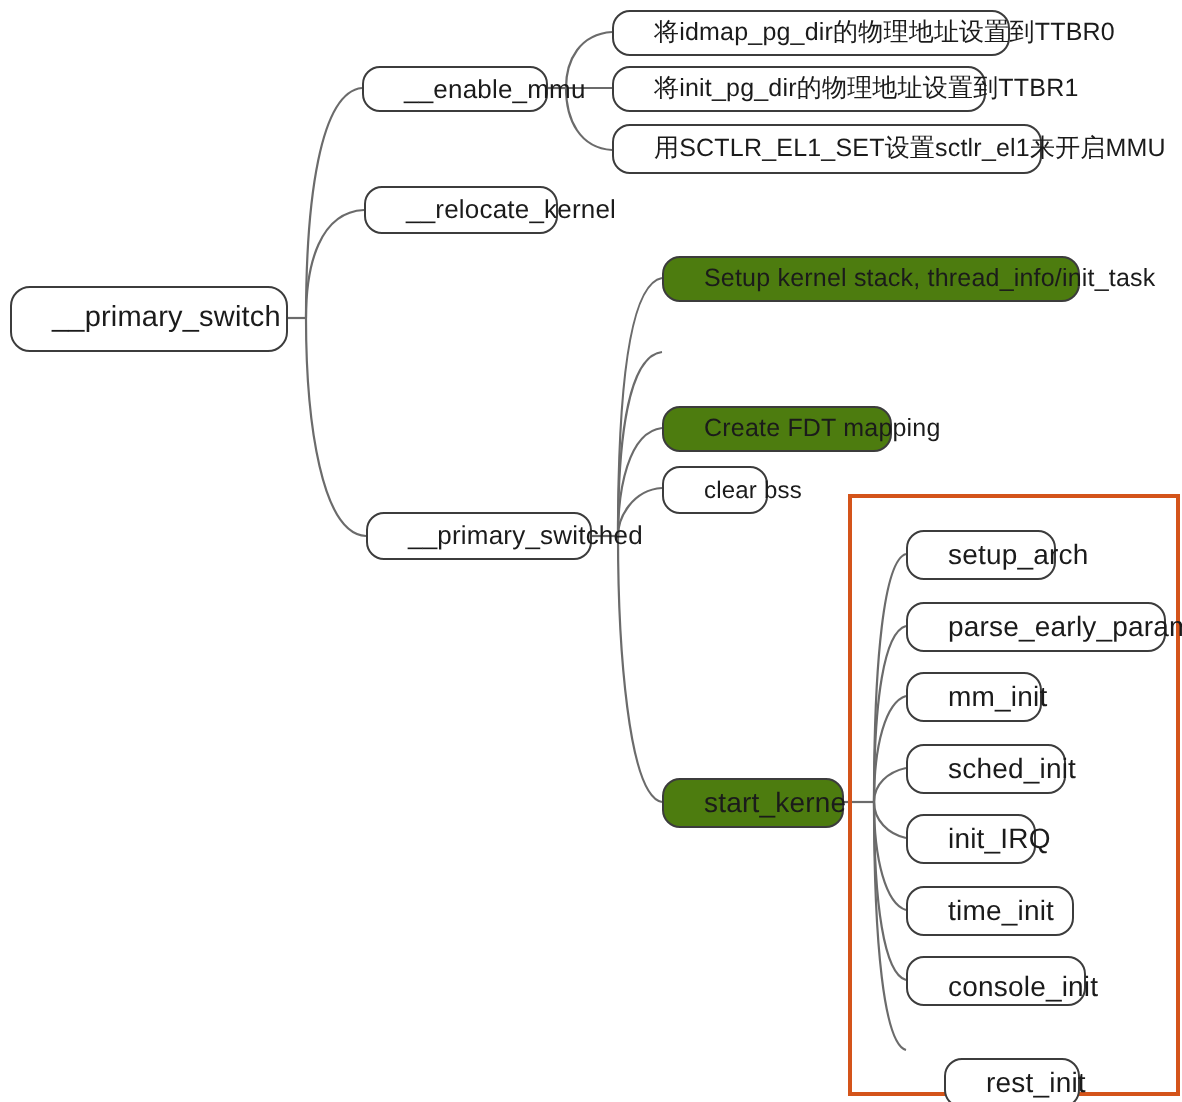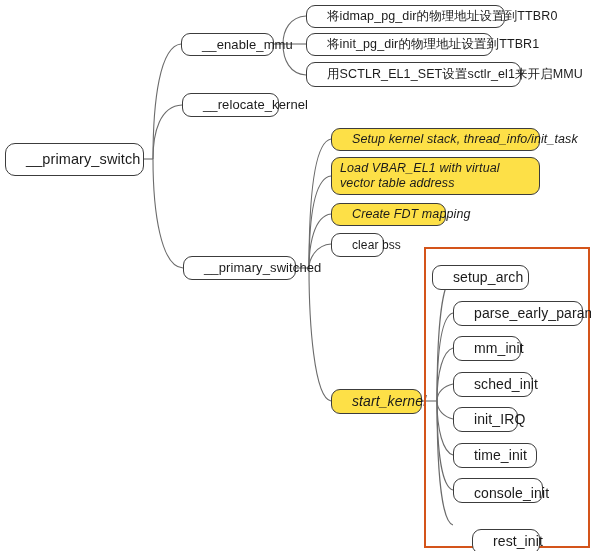--- a/index.html
+++ b/index.html
@@ -36,23 +36,22 @@
     padding: 0 20px;
     line-height: 1.18;
     white-space: nowrap;
     letter-spacing: 0.1px;
   }
   .node.multiline {
     white-space: normal;
     align-items: center;
   }
   .node.highlight {
-    background: #fde047;
+    background: #4d7c0f;
     border-color: #3c3c3c;
-    font-style: italic;
   }
   .node.root {
     font-size: 14.5px;
     border-width: 1.7px;
     border-radius: 10px;
   }
   .node.lvl2 { font-size: 13px; }
   .node.cn  { font-size: 12.5px; }
   .node.yellow { font-size: 12.5px; }
   .node.small { font-size: 12px; }
@@ -129,39 +128,36 @@
   </div>
 
   <div class="node cn" style="left:306px; top:62px; width:215px; height:25px;">
     <span>用SCTLR_EL1_SET设置sctlr_el1来开启MMU</span>
   </div>
 
   <div class="node yellow highlight" style="left:331px; top:128px; width:209px; height:23px;">
     <span>Setup kernel stack, thread_info/init_task</span>
   </div>
 
-  <div class="node yellow highlight multiline" style="left:331px; top:157px; width:209px; height:38px; padding:0 8px;">
-    <span>Load VBAR_EL1 with virtual vector table address</span>
-  </div>
 
   <div class="node yellow highlight" style="left:331px; top:203px; width:115px; height:23px;">
     <span>Create FDT mapping</span>
   </div>
 
   <div class="node small" style="left:331px; top:233px; width:53px; height:24px;">
     <span>clear bss</span>
   </div>
 
   <div class="node leaf highlight" style="left:331px; top:389px; width:91px; height:25px;">
     <span>start_kernel</span>
   </div>
 
   <div id="group-box" style="left:424px; top:247px; width:166px; height:301px;"></div>
 
-  <div class="node leaf" style="left:432px; top:265px; width:97px; height:25px;">
+  <div class="node leaf" style="left:453px; top:265px; width:75px; height:25px;">
     <span>setup_arch</span>
   </div>
 
   <div class="node leaf" style="left:453px; top:301px; width:130px; height:25px;">
     <span>parse_early_param</span>
   </div>
 
   <div class="node leaf" style="left:453px; top:336px; width:68px; height:25px;">
     <span>mm_init</span>
   </div>

